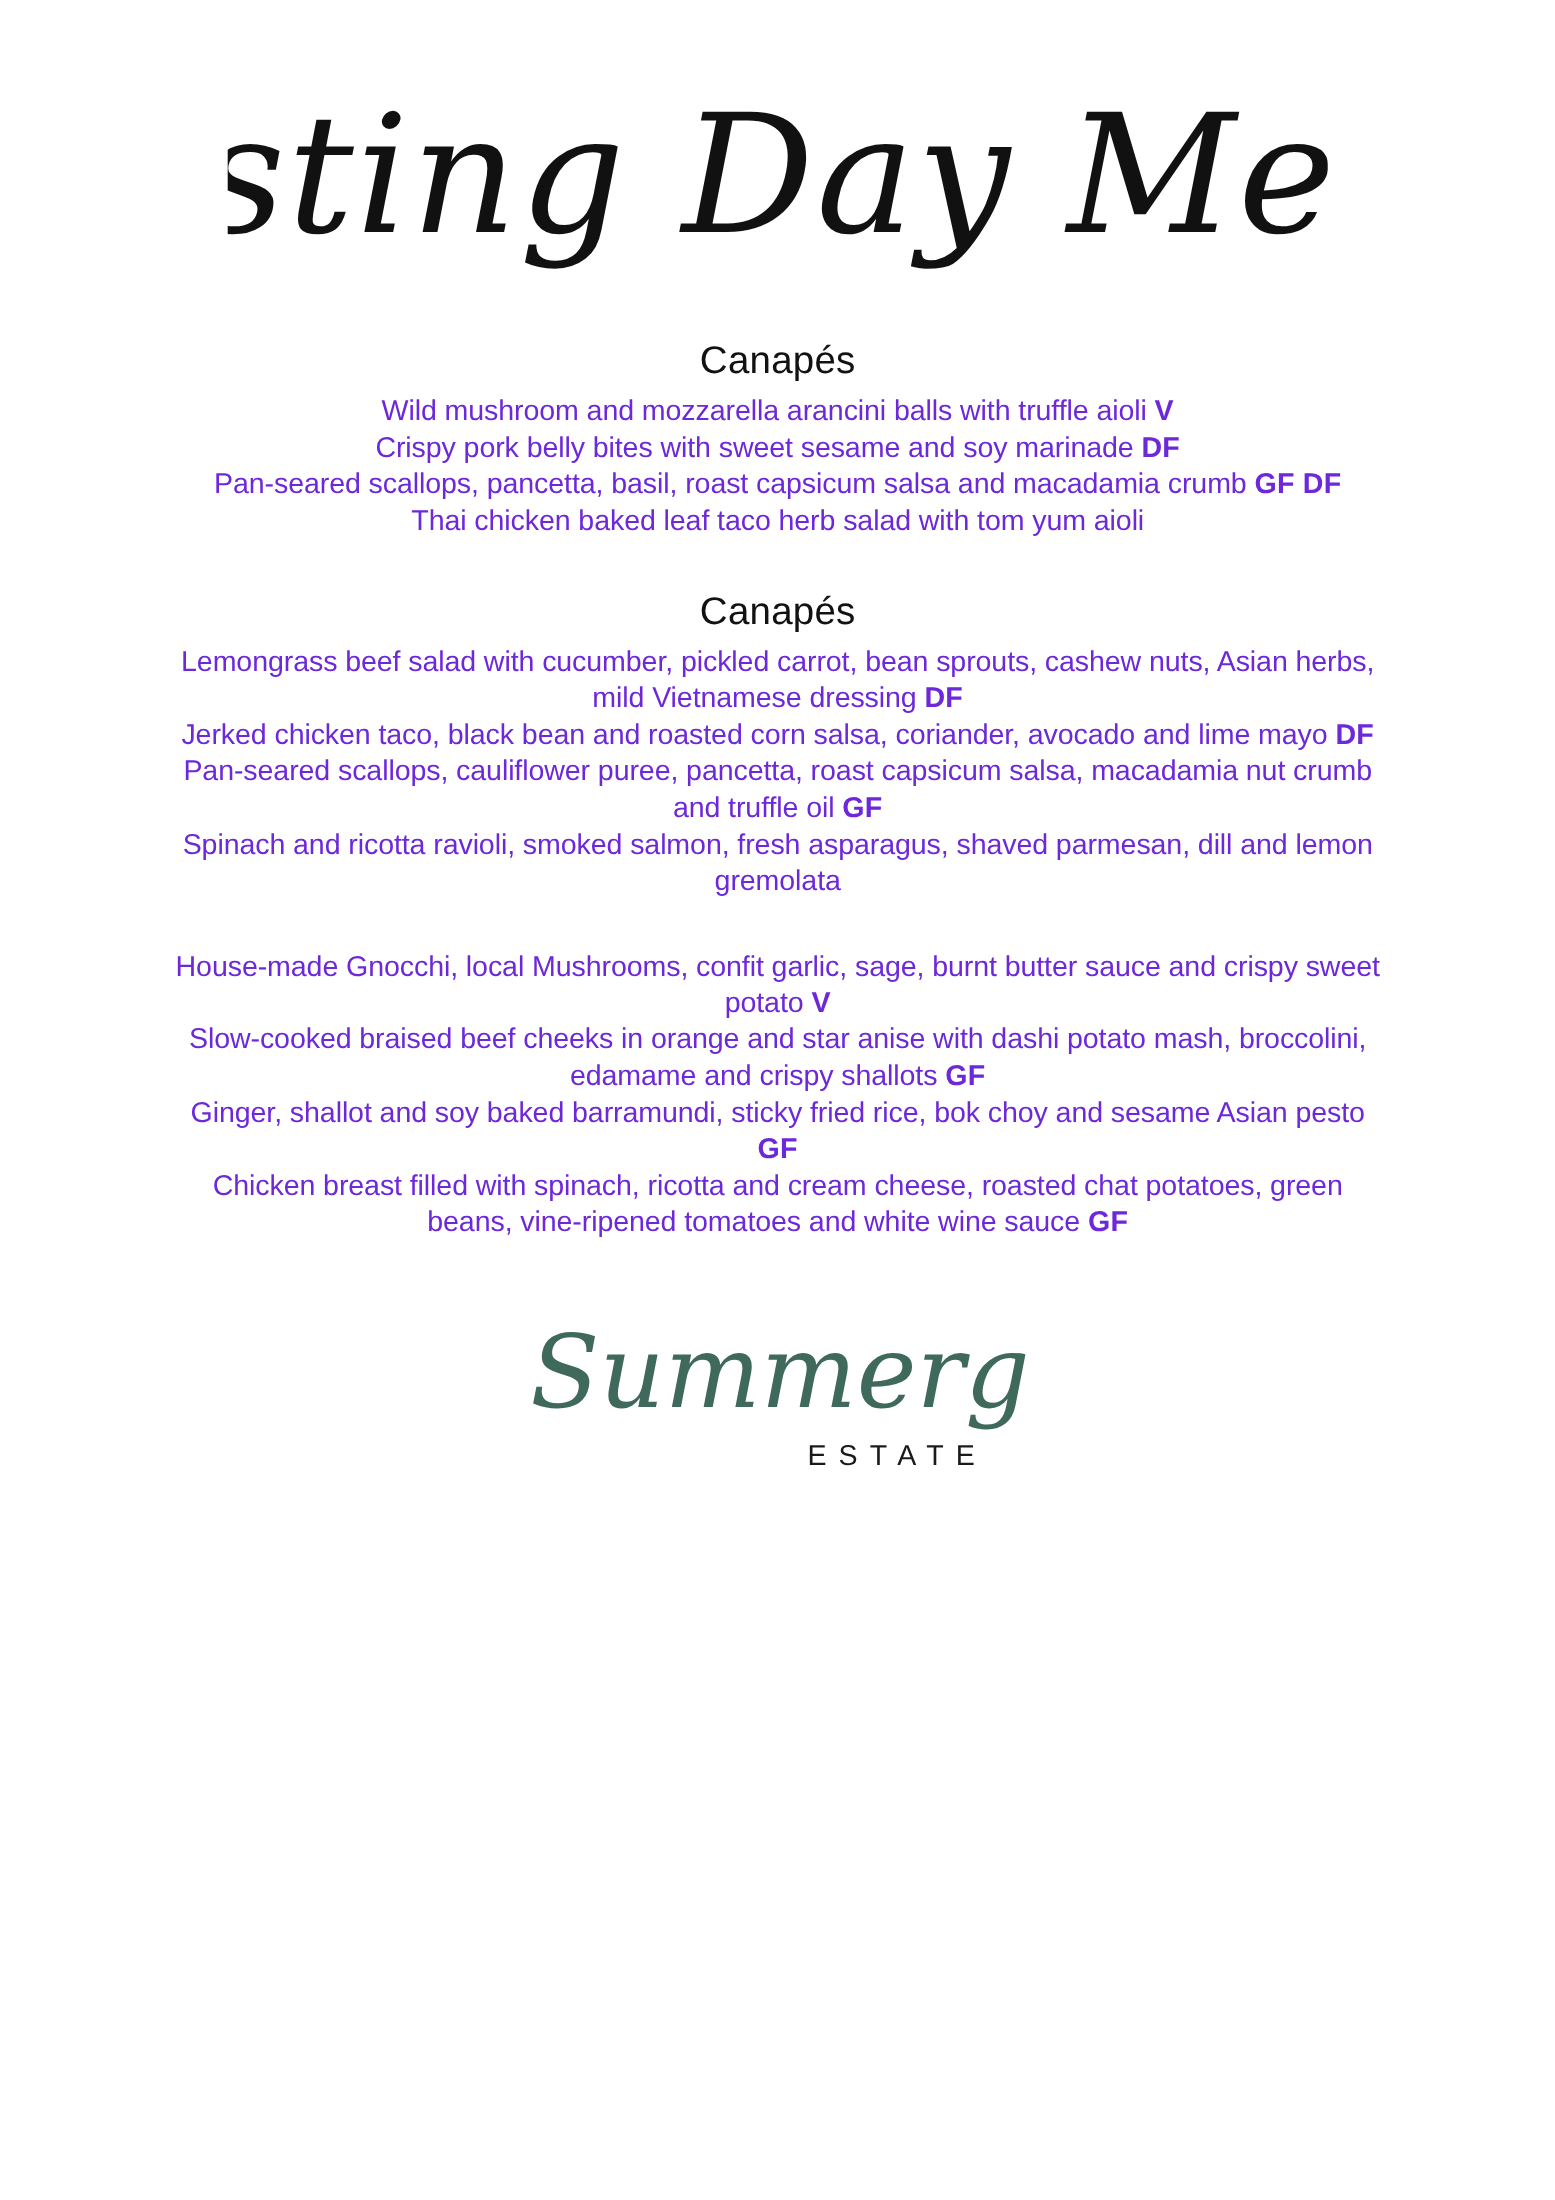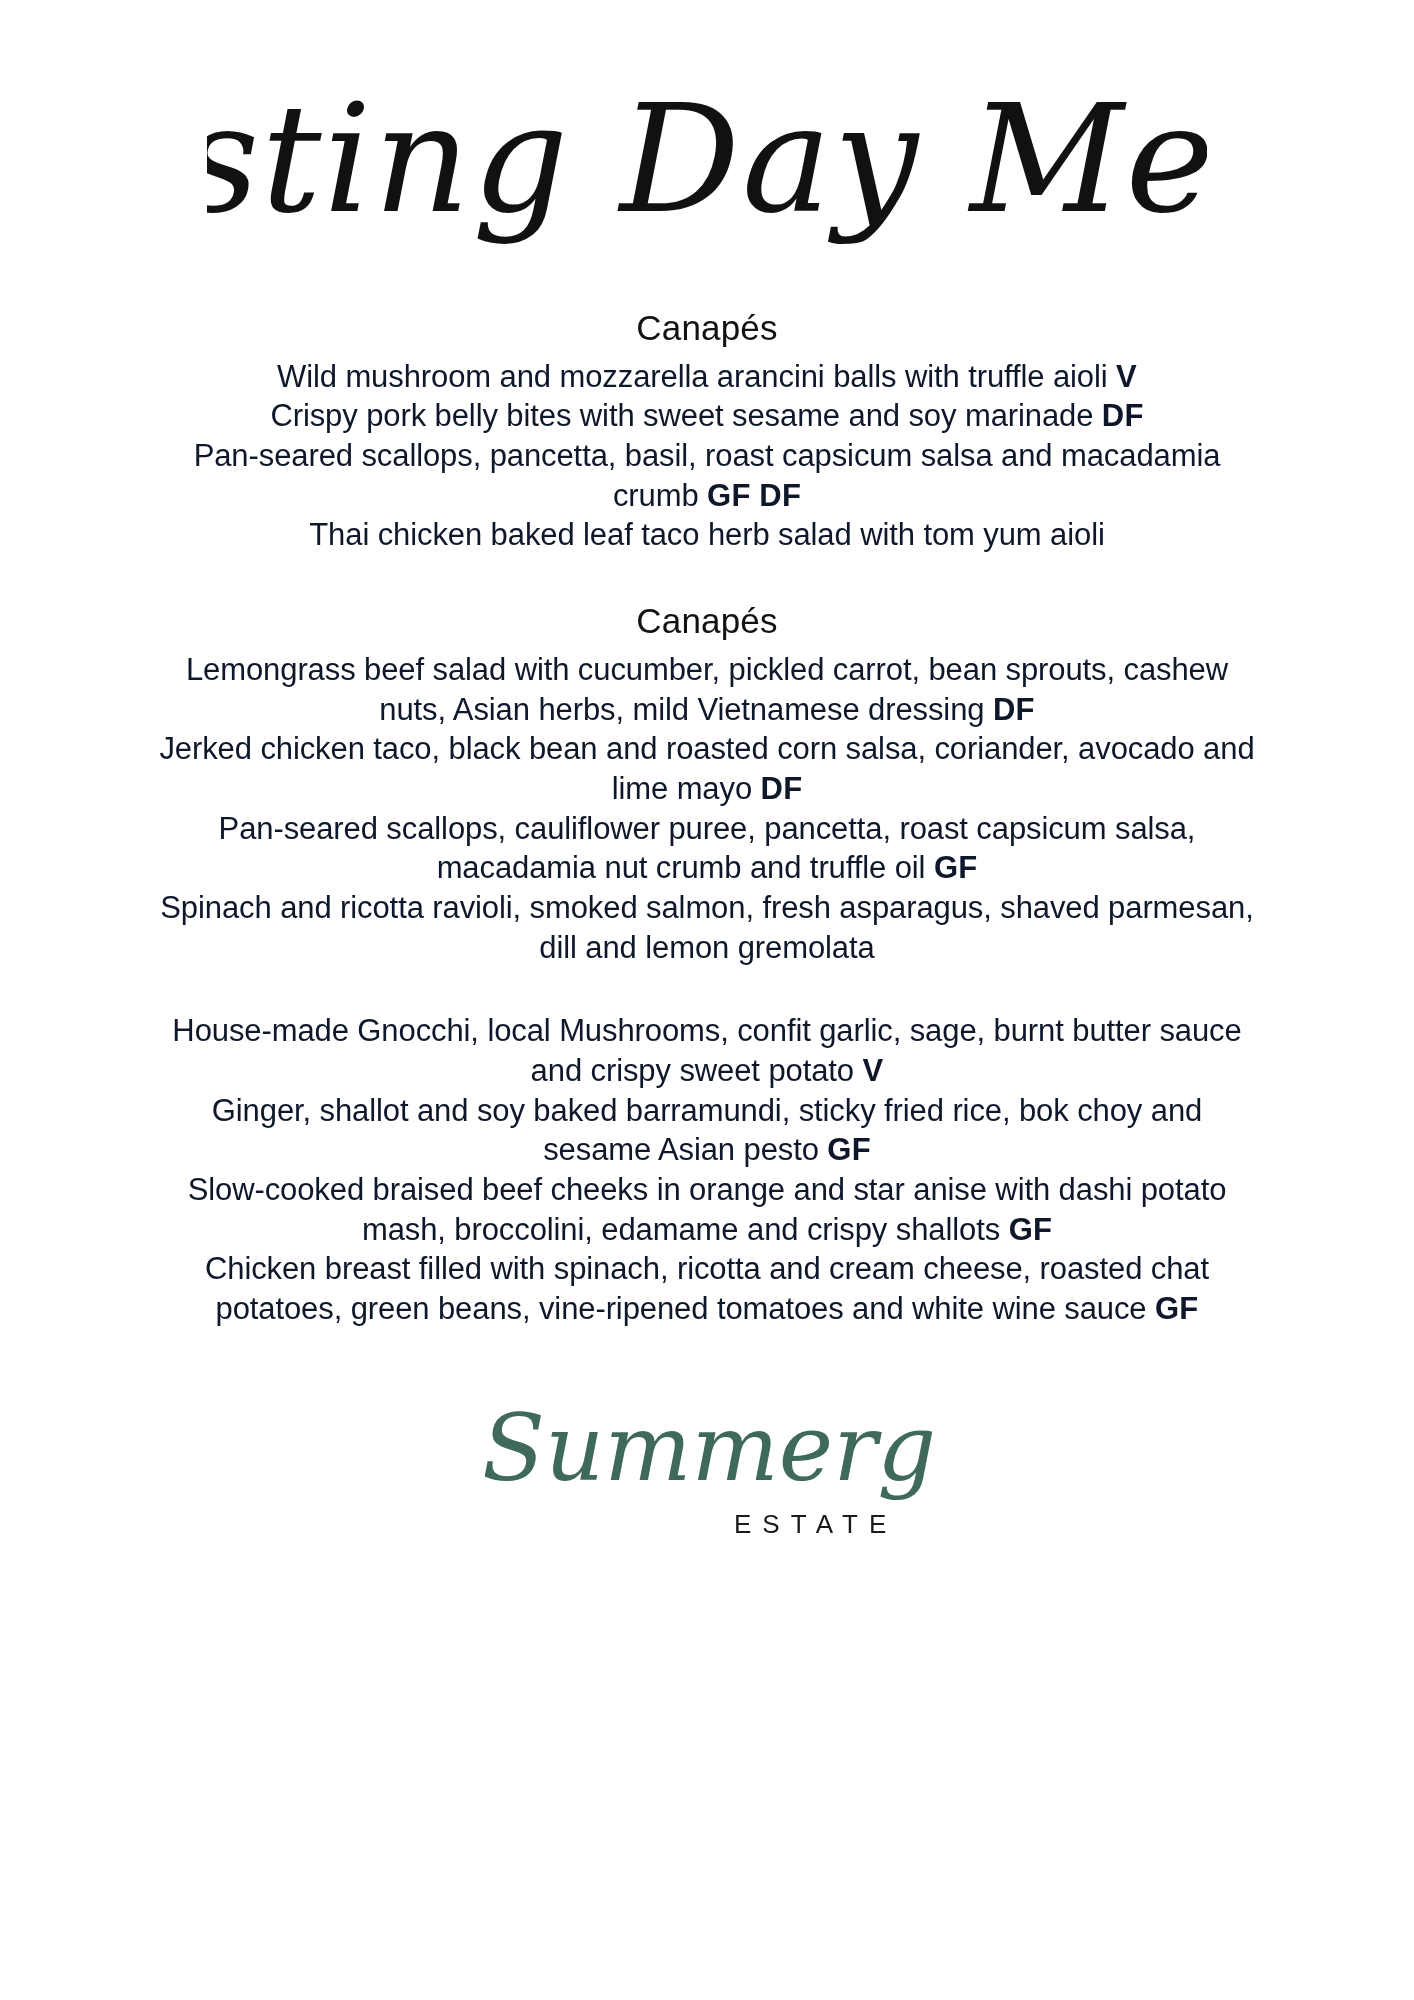--- a/index.html
+++ b/index.html
@@ -68,23 +68,23 @@
     font-size: 35px;
     color: #121212;
     letter-spacing: 0.2px;
     margin: 0 0 6px 0;
     line-height: 1.28;
   }
 
   .item {
     font-family: "Liberation Sans", sans-serif;
     font-weight: 400;
-    font-size: 31px;
+    font-size: 26px;
     line-height: 1.28;
-    color: #0f172a;
+    color: #6d28d9;
     margin: 0;
     padding: 0;
     letter-spacing: -0.1px;
     text-align: center;
   }
   .item b {
     font-weight: bold;
     letter-spacing: 0.2px;
   }
 
@@ -137,22 +137,22 @@
     <div class="section">
       <div class="section-heading">Canapés</div>
       <p class="item"><span>Lemongrass beef salad with cucumber, pickled carrot, bean sprouts, cashew nuts, Asian herbs, mild Vietnamese dressing </span><b>DF</b></p>
       <p class="item"><span>Jerked chicken taco, black bean and roasted corn salsa, coriander, avocado and lime mayo </span><b>DF</b></p>
       <p class="item"><span>Pan-seared scallops, cauliflower puree, pancetta, roast capsicum salsa, macadamia nut crumb and truffle oil </span><b>GF</b></p>
       <p class="item"><span>Spinach and ricotta ravioli, smoked salmon, fresh asparagus, shaved parmesan, dill and lemon gremolata</span><b></b></p>
     </div>
 
     <div class="section">
       <p class="item"><span>House-made Gnocchi, local Mushrooms, confit garlic, sage, burnt butter sauce and crispy sweet potato </span><b>V</b></p>
+      <p class="item"><span>Slow-cooked braised beef cheeks in orange and star anise with dashi potato mash, broccolini, edamame and crispy shallots </span><b>GF</b></p>
       <p class="item"><span>Ginger, shallot and soy baked barramundi, sticky fried rice, bok choy and sesame Asian pesto </span><b>GF</b></p>
-      <p class="item"><span>Slow-cooked braised beef cheeks in orange and star anise with dashi potato mash, broccolini, edamame and crispy shallots </span><b>GF</b></p>
       <p class="item"><span>Chicken breast filled with spinach, ricotta and cream cheese, roasted chat potatoes, green beans, vine-ripened tomatoes and white wine sauce </span><b>GF</b></p>
     </div>
 
   </div>
 
   <div class="logo-wrap">
     <svg class="logo-svg" width="470" height="175" viewBox="0 0 470 175">
       <text class="logo-script" x="10" y="95" fill="#3f6a5b">Summergrove</text>
       <text class="logo-estate" x="262" y="148">ESTATE</text>
     </svg>

